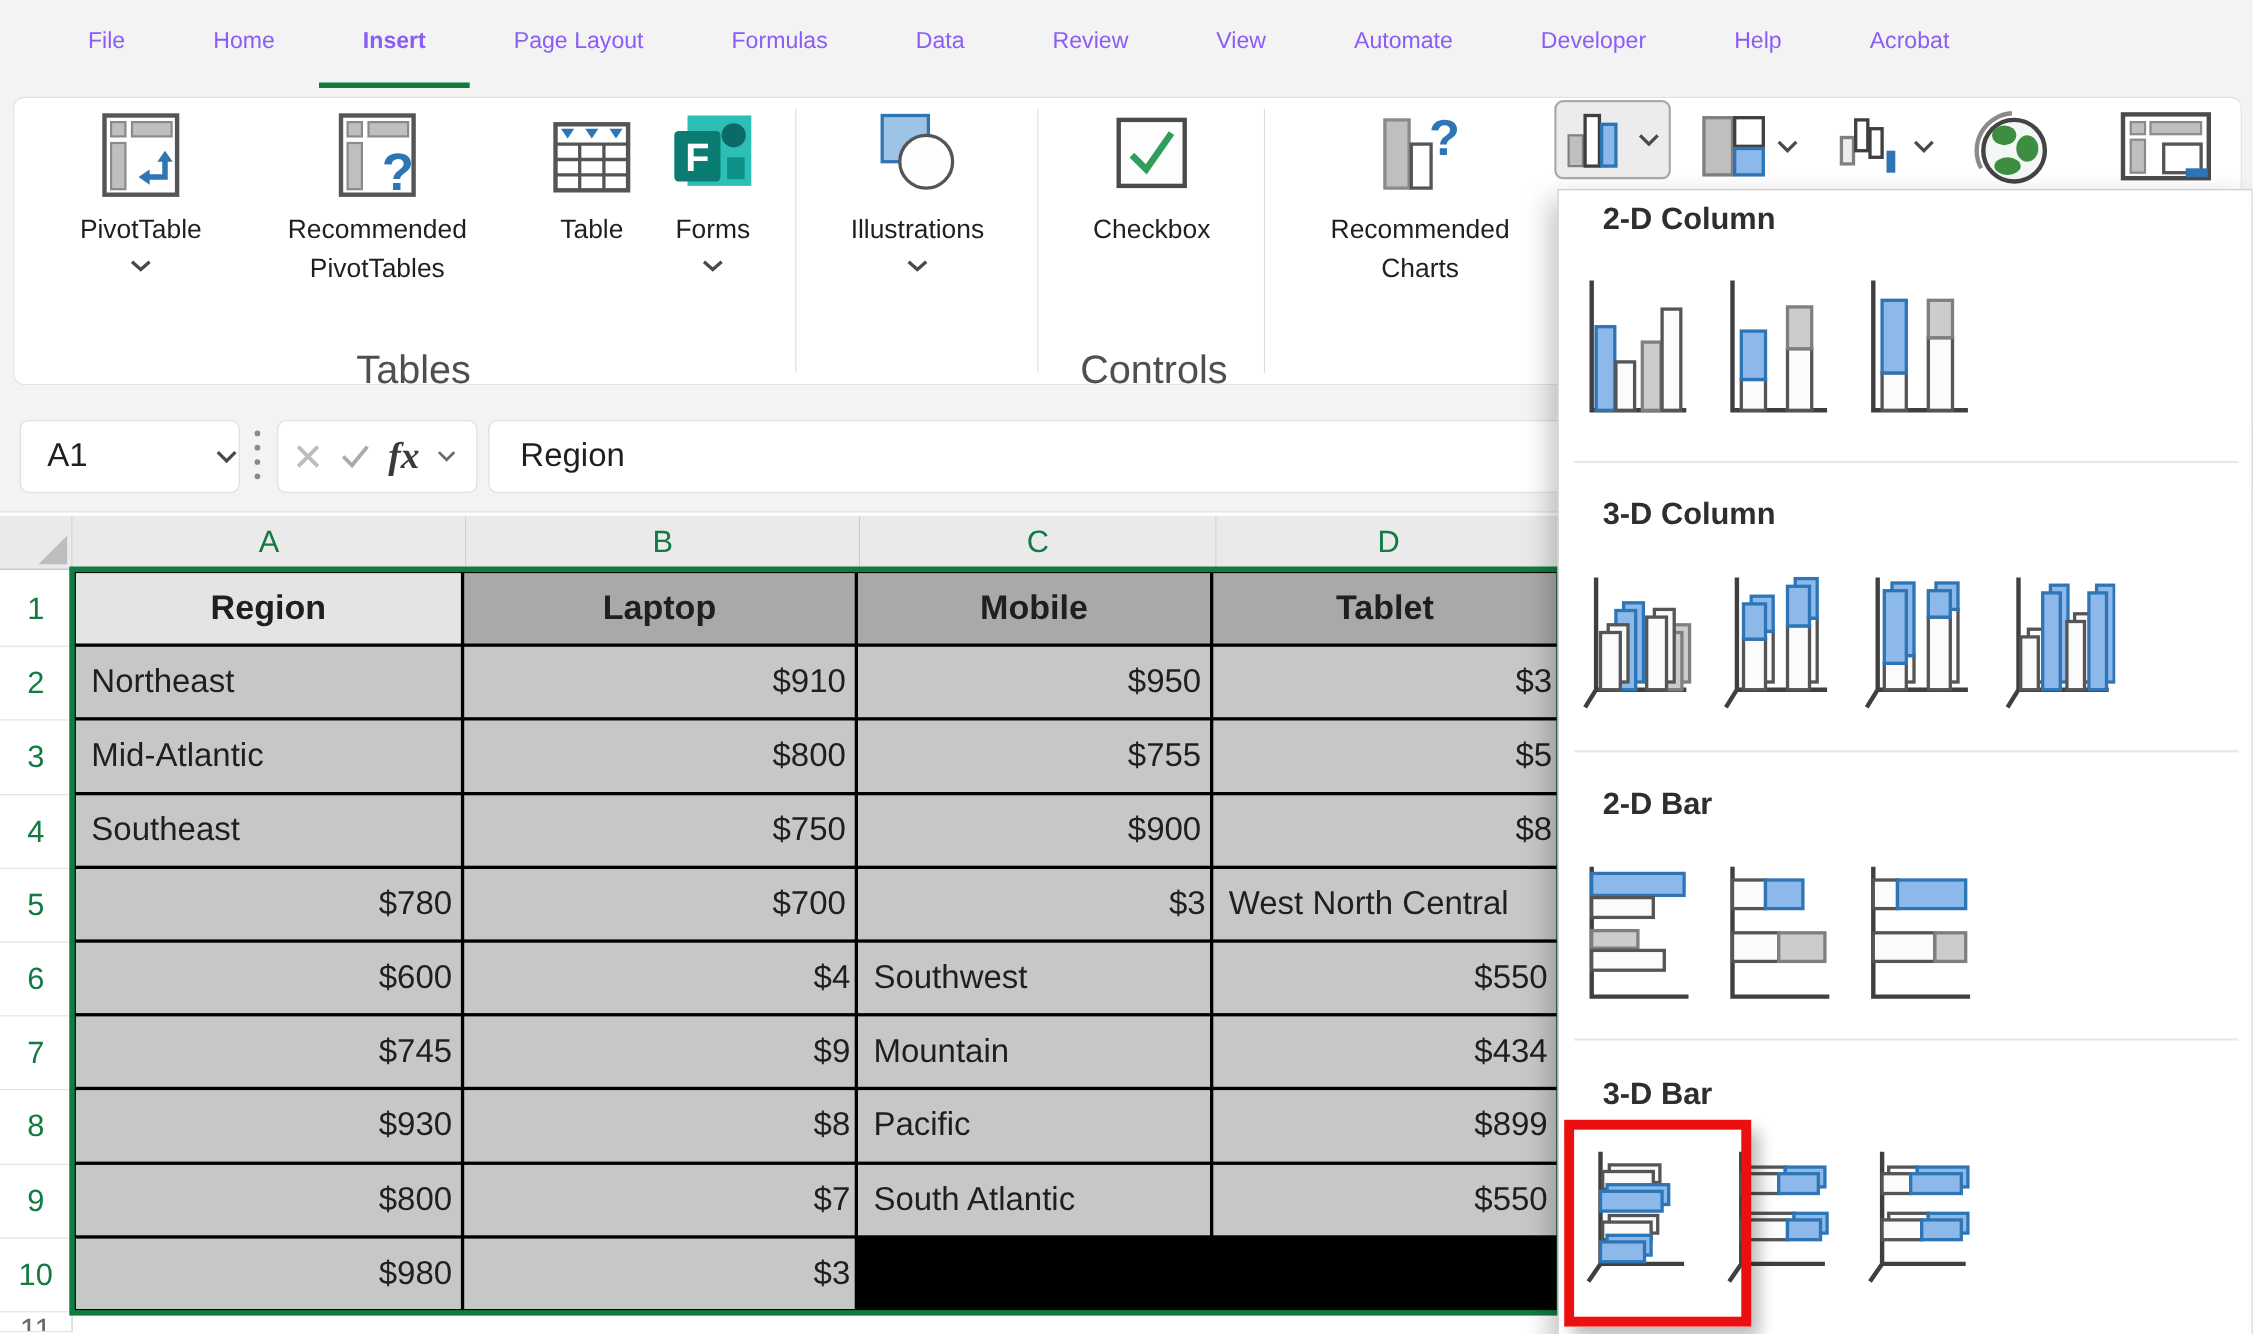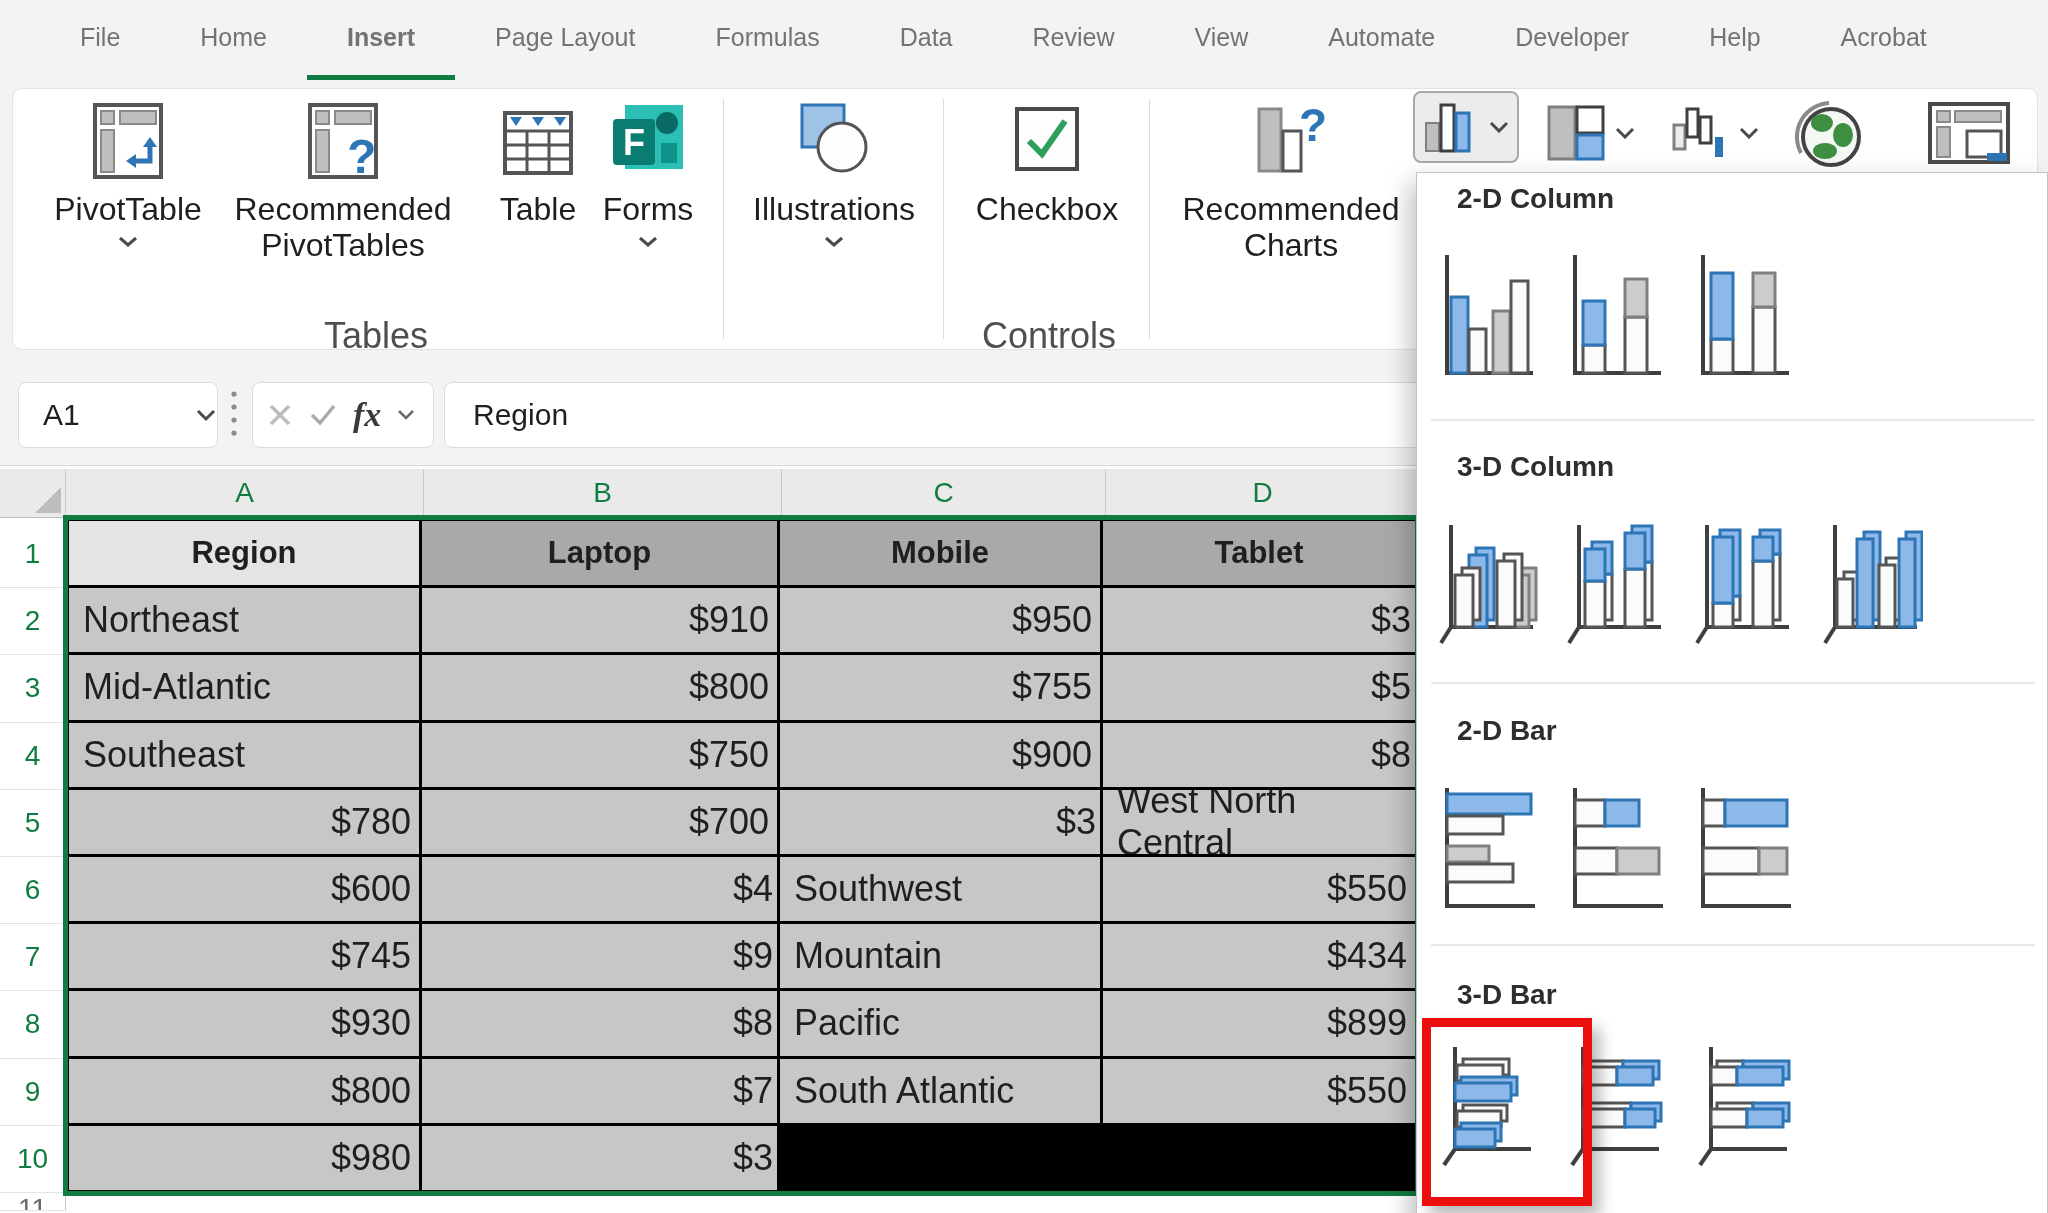--- a/index.html
+++ b/index.html
@@ -4,29 +4,29 @@
 <style>
   * { margin:0; padding:0; box-sizing:border-box; }
   html,body { background:#ffffff; }
   #screen {
     position:relative; width:2048px; height:1213px; overflow:hidden;
     background:#ffffff; font-family:"Liberation Sans", sans-serif; color:#1f1f1f;
   }
   
   .menubar { position:absolute; left:0; top:0; width:2048px; height:80px;
     background:#F3F3F3; display:flex; align-items:stretch; padding-left:40px; white-space:nowrap; }
-  .tab { display:flex; align-items:center; padding:0 40px; font-size:25px; color:#737373;
+  .tab { display:flex; align-items:center; padding:0 40px; font-size:21px; color:#8b5cf6;
     border-bottom:5px solid transparent; }
   .tab.active { border-bottom-color:var(--excel-green,#107C41); font-weight:700; }
   
   .ribbon { position:absolute; left:0; top:80px; width:2048px; height:276px; background:#F3F3F3; }
   .panel { position:absolute; left:12px; top:8px; width:2026px; height:262px;
     background:#fff; border:1px solid #E2E2E2; border-radius:10px; }
   .bigbtn { position:absolute; top:0; display:flex; flex-direction:column; align-items:center; padding-top:12px; }
-  .bigbtn .lbl { margin-top:10px; font-size:32px; line-height:36px; text-align:center; color:#1f1f1f; }
+  .bigbtn .lbl { margin-top:10px; font-size:24px; line-height:36px; text-align:center; color:#1f1f1f; }
   .chevsvg { margin-top:8px; }
   .gdiv { position:absolute; top:10px; width:1px; height:240px; background:#DCDCDC; }
   .glabel { position:absolute; top:226px; font-size:36px; color:#4f4f4f; text-align:center; }
   .minibtn { position:absolute; display:flex; align-items:center; gap:10px; padding:6px 8px; border-radius:8px; }
   .minibtn.pressed { background:#ECECEC; border:2px solid #A9A9A9; }
   
   .formularow { position:absolute; left:0; top:356px; width:2048px; height:110px;
     background:#F3F3F3; border-bottom:1px solid #D8D8D8; }
   .namebox { position:absolute; left:18px; top:26px; width:200px; height:66px; background:#fff;
     border:1px solid #DCDCDC; border-radius:8px; display:flex; align-items:center;
@@ -45,21 +45,21 @@
     border-left:26px solid transparent; border-bottom:26px solid #BDBDBD; }
   .colhead { position:absolute; top:3px; height:49px; background:#EAEAEA; border-right:1px solid #C8C8C8;
     border-bottom:1px solid #BDBDBD; display:flex; align-items:center; justify-content:center;
     font-size:28px; color:var(--excel-green,#107C41); }
   .rowheads { position:absolute; left:0; top:55px; width:66px; }
   .rowhead { height:67.2px; border-right:1px solid #C8C8C8; border-bottom:1px solid #E2E2E2;
     display:flex; align-items:center; justify-content:center; font-size:28px; color:var(--excel-green,#107C41); }
   .rowhead.dim { color:#6a6a6a; height:18px; align-items:flex-start; overflow:hidden; }
   .grid { position:absolute; left:66px; top:52px; width:1352px; background:var(--grid-black,#000);
     padding:3px; display:grid; grid-template-columns:350px 355px 320px 312px; grid-auto-rows:64.2px; gap:3px; }
-  .c { background:var(--selection-gray,#C7C7C7); font-size:36px; display:flex; align-items:center; overflow:hidden; }
+  .c { background:var(--selection-gray,#C7C7C7); font-size:30px; display:flex; align-items:center; overflow:hidden; }
   .c.h { justify-content:center; font-weight:700; font-size:31px; background:var(--header-fill,#A9A9A9); }
   .c.h.active { background:var(--active-cell-fill,#E4E4E4); }
   .c.name { padding-left:14px; }
   .c.num { justify-content:flex-end; padding-right:8px; }
   .c.part { padding-right:4px; }
   .selborder { position:absolute; left:63px; top:49px; width:1357px; height:681px;
     border:5px solid var(--excel-green,#107C41); pointer-events:none; }
   
   .dropdown { position:absolute; left:1416px; top:172px; width:632px; height:1206px; background:#fff;
     border:1px solid #C6C6C6; box-shadow:-6px 10px 24px rgba(0,0,0,.25); }

